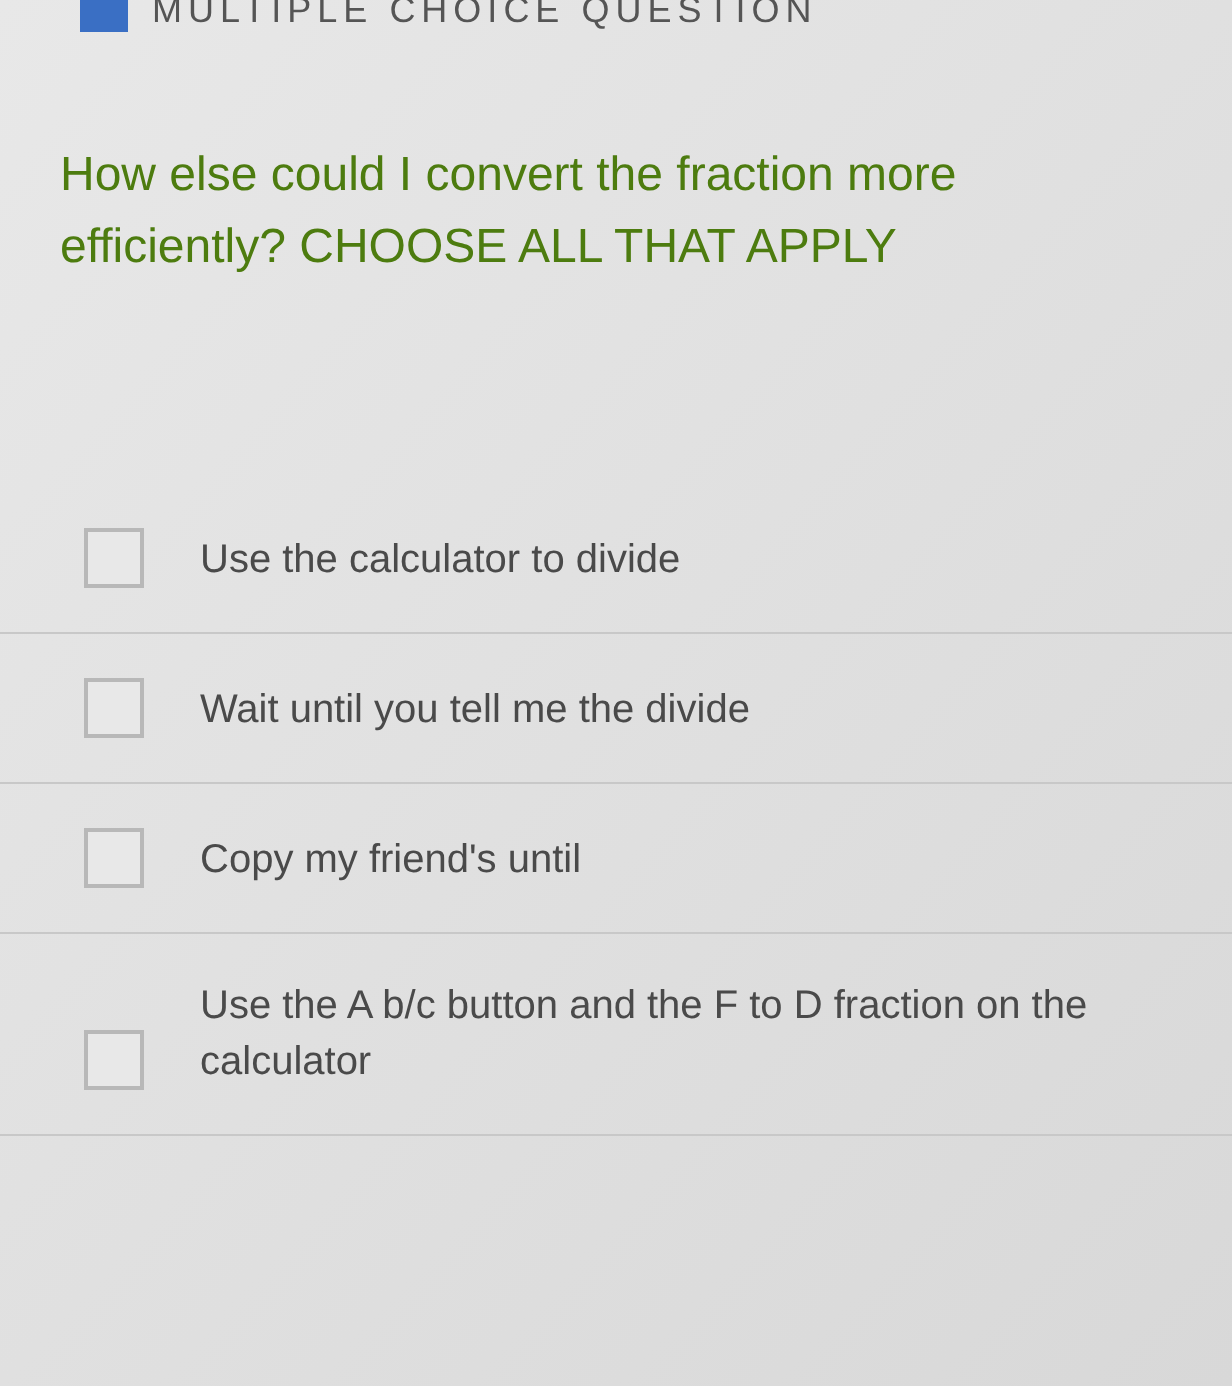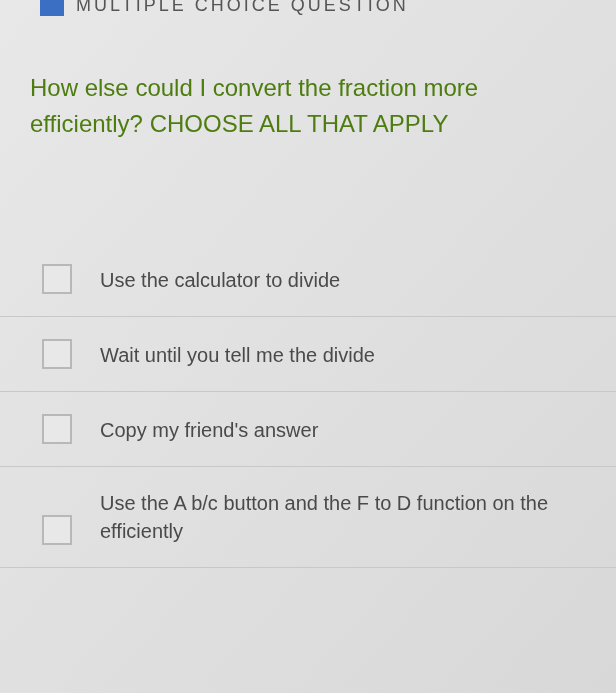--- a/index.html
+++ b/index.html
@@ -90,19 +90,19 @@
   <div class="option-row">
     <div class="checkbox"></div>
     <div class="option-label">Use the calculator to divide</div>
   </div>
   <div class="option-row">
     <div class="checkbox"></div>
     <div class="option-label">Wait until you tell me the divide</div>
   </div>
   <div class="option-row">
     <div class="checkbox"></div>
-    <div class="option-label">Copy my friend's answer</div>
+    <div class="option-label">Copy my friend's until</div>
   </div>
   <div class="option-row">
     <div class="checkbox"></div>
-    <div class="option-label">Use the A b/c button and the F to D function on the efficiently</div>
+    <div class="option-label">Use the A b/c button and the F to D fraction on the calculator</div>
   </div>
 </div>
 
 </body></html>

